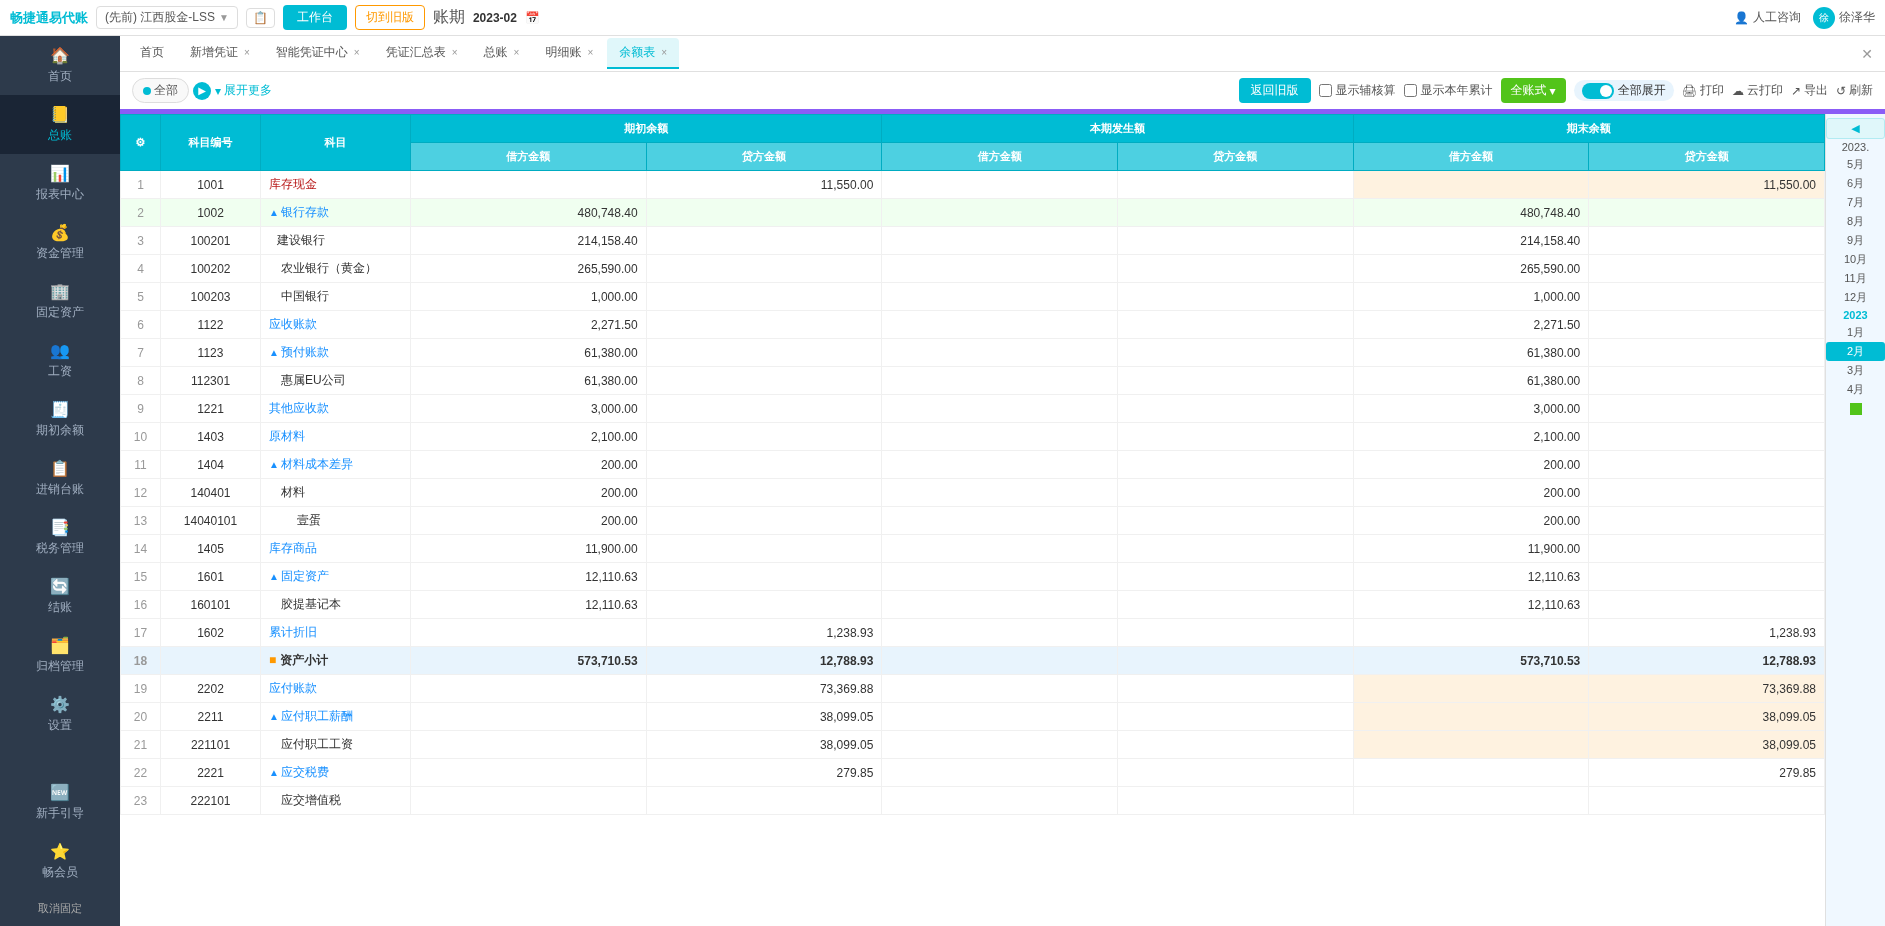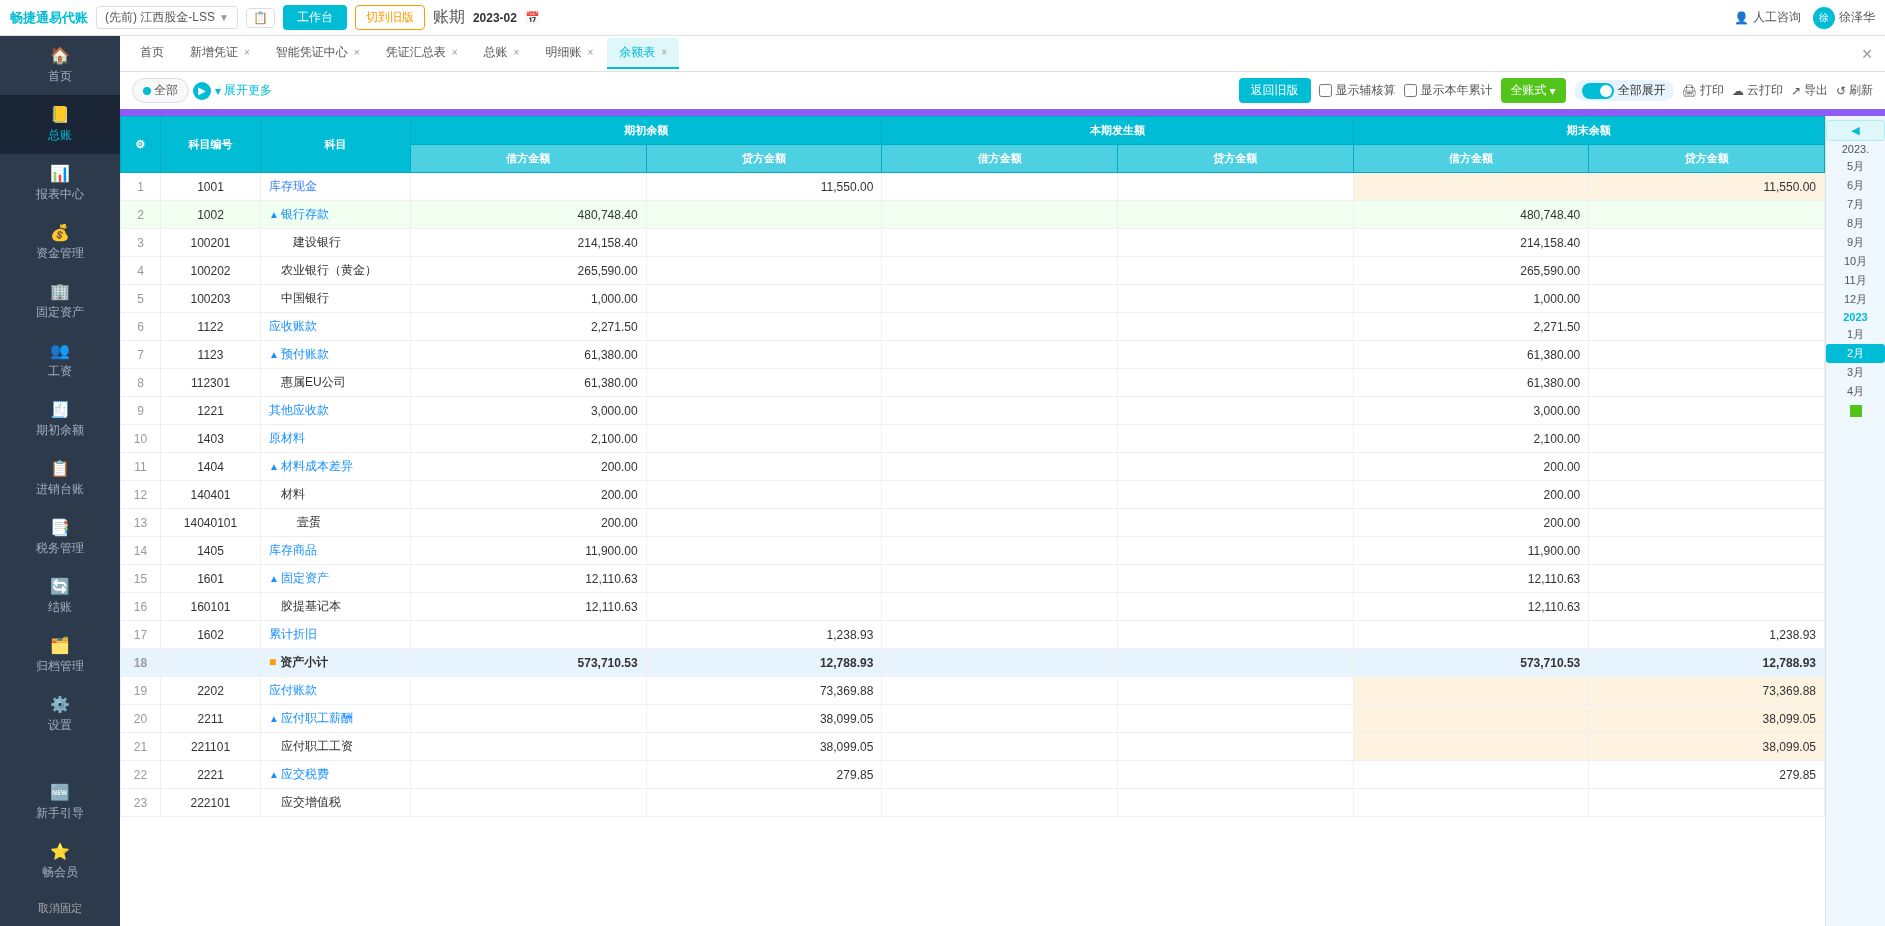--- a/index.html
+++ b/index.html
@@ -32,21 +32,21 @@
     .content-area { flex: 1; display: flex; flex-direction: column; overflow: hidden; background: #f5f6fa; }
 
     
     .tab-bar { display: flex; align-items: center; background: #fff; border-bottom: 1px solid #e0e0e0; min-height: 36px; padding: 0 8px; gap: 2px; }
     .tab-item { display: flex; align-items: center; gap: 4px; padding: 6px 12px; cursor: pointer; font-size: 12px; color: #555; border-bottom: 2px solid transparent; white-space: nowrap; }
     .tab-item.active { color: #00bcd4; border-bottom: 2px solid #00bcd4; background: #e8f9fb; border-radius: 4px 4px 0 0; }
     .tab-item .close-icon { color: #999; font-size: 10px; margin-left: 2px; }
     .tab-close-btn { margin-left: auto; cursor: pointer; color: #999; font-size: 14px; padding: 4px; }
 
     
-    .toolbar { display: flex; align-items: flex-end; background: #fff; padding: 6px 12px; border-bottom: 7px solid #8b5cf6; gap: 8px; flex-wrap: wrap; }
+    .toolbar { display: flex; align-items: flex-end; background: #fff; padding: 6px 12px; border-bottom: 5px solid #8b5cf6; gap: 8px; flex-wrap: wrap; }
     .filter-section { display: flex; align-items: center; gap: 4px; }
     .filter-btn { display: flex; align-items: center; gap: 3px; border: 1px solid #ddd; border-radius: 20px; padding: 3px 10px; cursor: pointer; font-size: 12px; color: #555; background: #f9f9f9; }
     .filter-btn .bullet { width: 8px; height: 8px; background: #00bcd4; border-radius: 50%; }
     .expand-btn { display: flex; align-items: center; gap: 3px; cursor: pointer; font-size: 12px; color: #00bcd4; }
     .toolbar-right { margin-left: auto; display: flex; align-items: center; gap: 8px; }
     .return-btn { background: #00bcd4; color: #fff; border: none; border-radius: 4px; padding: 4px 12px; cursor: pointer; font-size: 12px; }
     .checkbox-group { display: flex; align-items: center; gap: 4px; font-size: 12px; color: #555; }
     .style-btn { background: #52c41a; color: #fff; border: none; border-radius: 4px; padding: 4px 10px; cursor: pointer; font-size: 12px; display: flex; align-items: center; gap: 3px; }
     .toggle-group { display: flex; align-items: center; gap: 4px; font-size: 12px; color: #333; background: #e8f4fd; border-radius: 20px; padding: 2px 8px; }
     .toggle-switch { width: 32px; height: 16px; background: #00bcd4; border-radius: 8px; position: relative; cursor: pointer; }
@@ -275,21 +275,21 @@
               <th class="col-amount sub-header">借方金额</th>
               <th class="col-amount sub-header">贷方金额</th>
               <th class="col-amount sub-header">借方金额</th>
               <th class="col-amount sub-header">贷方金额</th>
             </tr>
           </thead>
           <tbody id="table-body">
           <tr>
       <td class="center" style="text-align:center;color:#999;">1</td>
       <td style="text-align:center;">1001</td>
-      <td style=""><span style="color:#3b82f6;cursor:pointer;text-align:center;">库存现金</span></td>
+      <td style=""><span style="color:#b91c1c;cursor:pointer;text-align:center;">库存现金</span></td>
       <td class="number"></td>
       <td class="number">11,550.00</td>
       <td class="number"></td>
       <td class="number"></td>
       <td class="number" style="background:#fef2e0;"></td>
       <td class="number" style="background:#fef2e0;">11,550.00</td>
     </tr>
               <tr class="highlighted">
       <td class="center" style="text-align:center;color:#999;">2</td>
       <td style="text-align:center;">1002</td>
@@ -297,21 +297,21 @@
       <td class="number">480,748.40</td>
       <td class="number"></td>
       <td class="number"></td>
       <td class="number"></td>
       <td class="number" style="">480,748.40</td>
       <td class="number" style=""></td>
     </tr>
               <tr>
       <td class="center" style="text-align:center;color:#999;">3</td>
       <td style="text-align:center;">100201</td>
-      <td style="padding-left:32px;"><span>建设银行</span></td>
+      <td style="padding-left:16px;"><span>建设银行</span></td>
       <td class="number">214,158.40</td>
       <td class="number"></td>
       <td class="number"></td>
       <td class="number"></td>
       <td class="number" style="">214,158.40</td>
       <td class="number" style=""></td>
     </tr>
               <tr>
       <td class="center" style="text-align:center;color:#999;">4</td>
       <td style="text-align:center;">100202</td>

